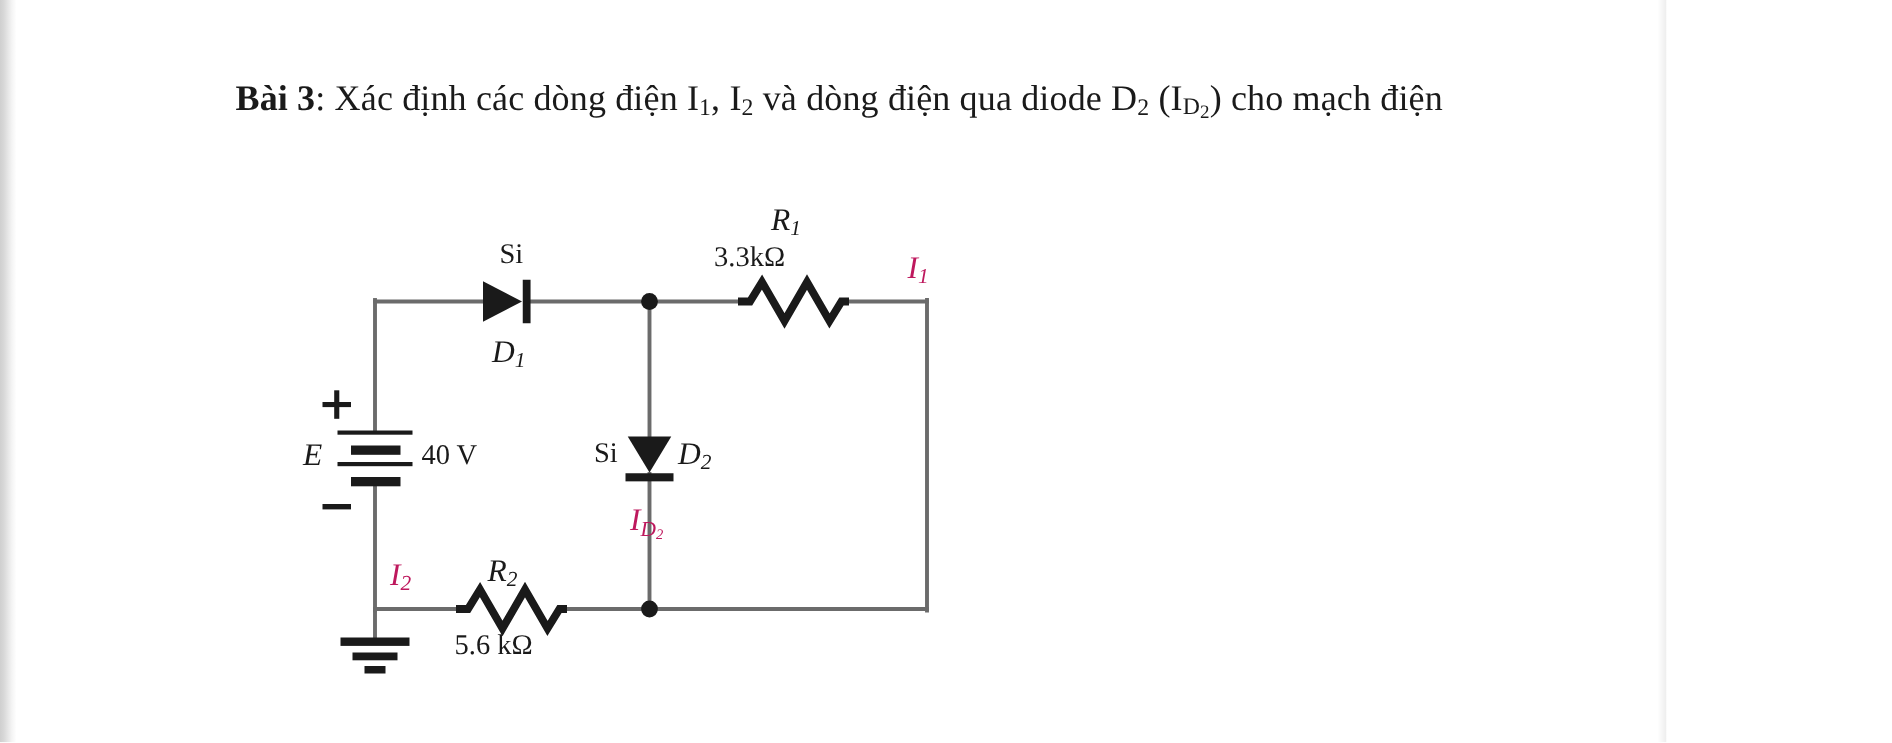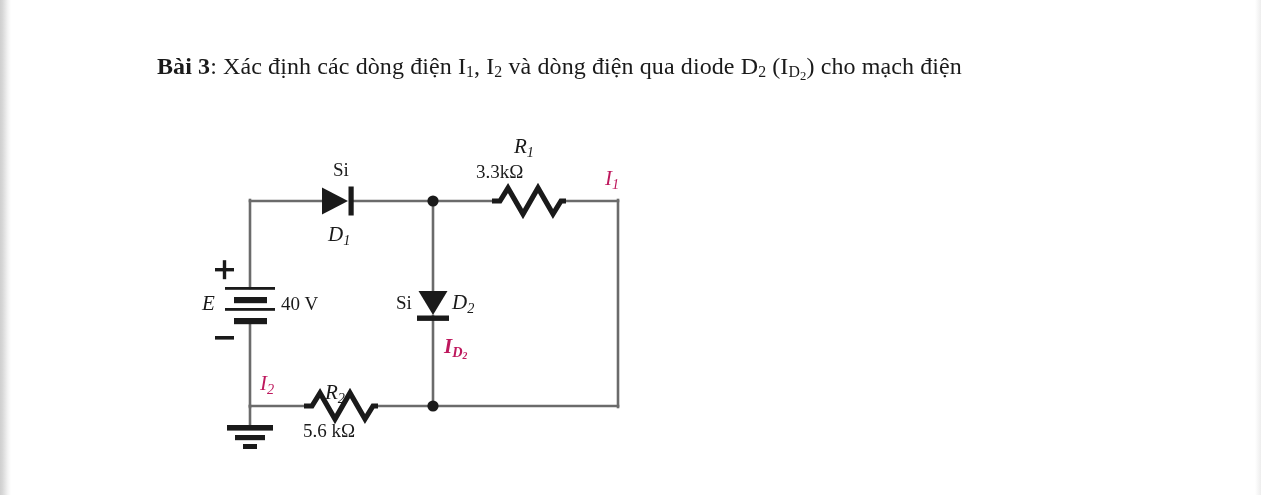--- a/index.html
+++ b/index.html
@@ -6,21 +6,21 @@
   html, body {
     margin: 0;
     padding: 0;
     background: #ffffff;
   }
   body {
     font-family: "Liberation Serif", "DejaVu Serif", serif;
   }
   #page {
     position: relative;
-    width: 1261px;
+    width: 1111px;
     height: 495px;
     background: #ffffff;
     overflow: hidden;
   }
   
   #left-stripe {
     position: absolute;
     left: 0; top: 0;
     width: 11px; height: 495px;
     background: linear-gradient(to right,
@@ -178,22 +178,22 @@
     <div class="lbl it s22 blue" style="left:605px; top:168px;"><span>I</span><sub>1</sub></div>
 
     <div class="lbl it s22" style="left:202px; top:293px;">E</div>
 
     <div class="lbl s21" style="left:281px; top:294px;">40 V</div>
 
     <div class="lbl s21" style="left:396px; top:293px;">Si</div>
 
     <div class="lbl it s22" style="left:452px; top:292px;"><span>D</span><sub>2</sub></div>
 
-    <div class="lbl it s22 blue" style="left:444px; top:336px;font-weight:bold;"><span>I</span><sub><span>D</span><sub>2</sub></sub></div>
+    <div class="lbl it s22 blue" style="left:420px; top:336px;"><span>I</span><sub><span>D</span><sub>2</sub></sub></div>
 
     <div class="lbl it s22 blue" style="left:260px; top:373px;"><span>I</span><sub>2</sub></div>
 
-    <div class="lbl it s22" style="left:325px; top:370px;margin-top:12px;"><span>R</span><sub>2</sub></div>
+    <div class="lbl it s22" style="left:325px; top:370px;"><span>R</span><sub>2</sub></div>
 
     <div class="lbl s21" style="left:303px; top:421px;">5.6 kΩ</div>
 
   </div>
 </div>
 
 </body></html>

